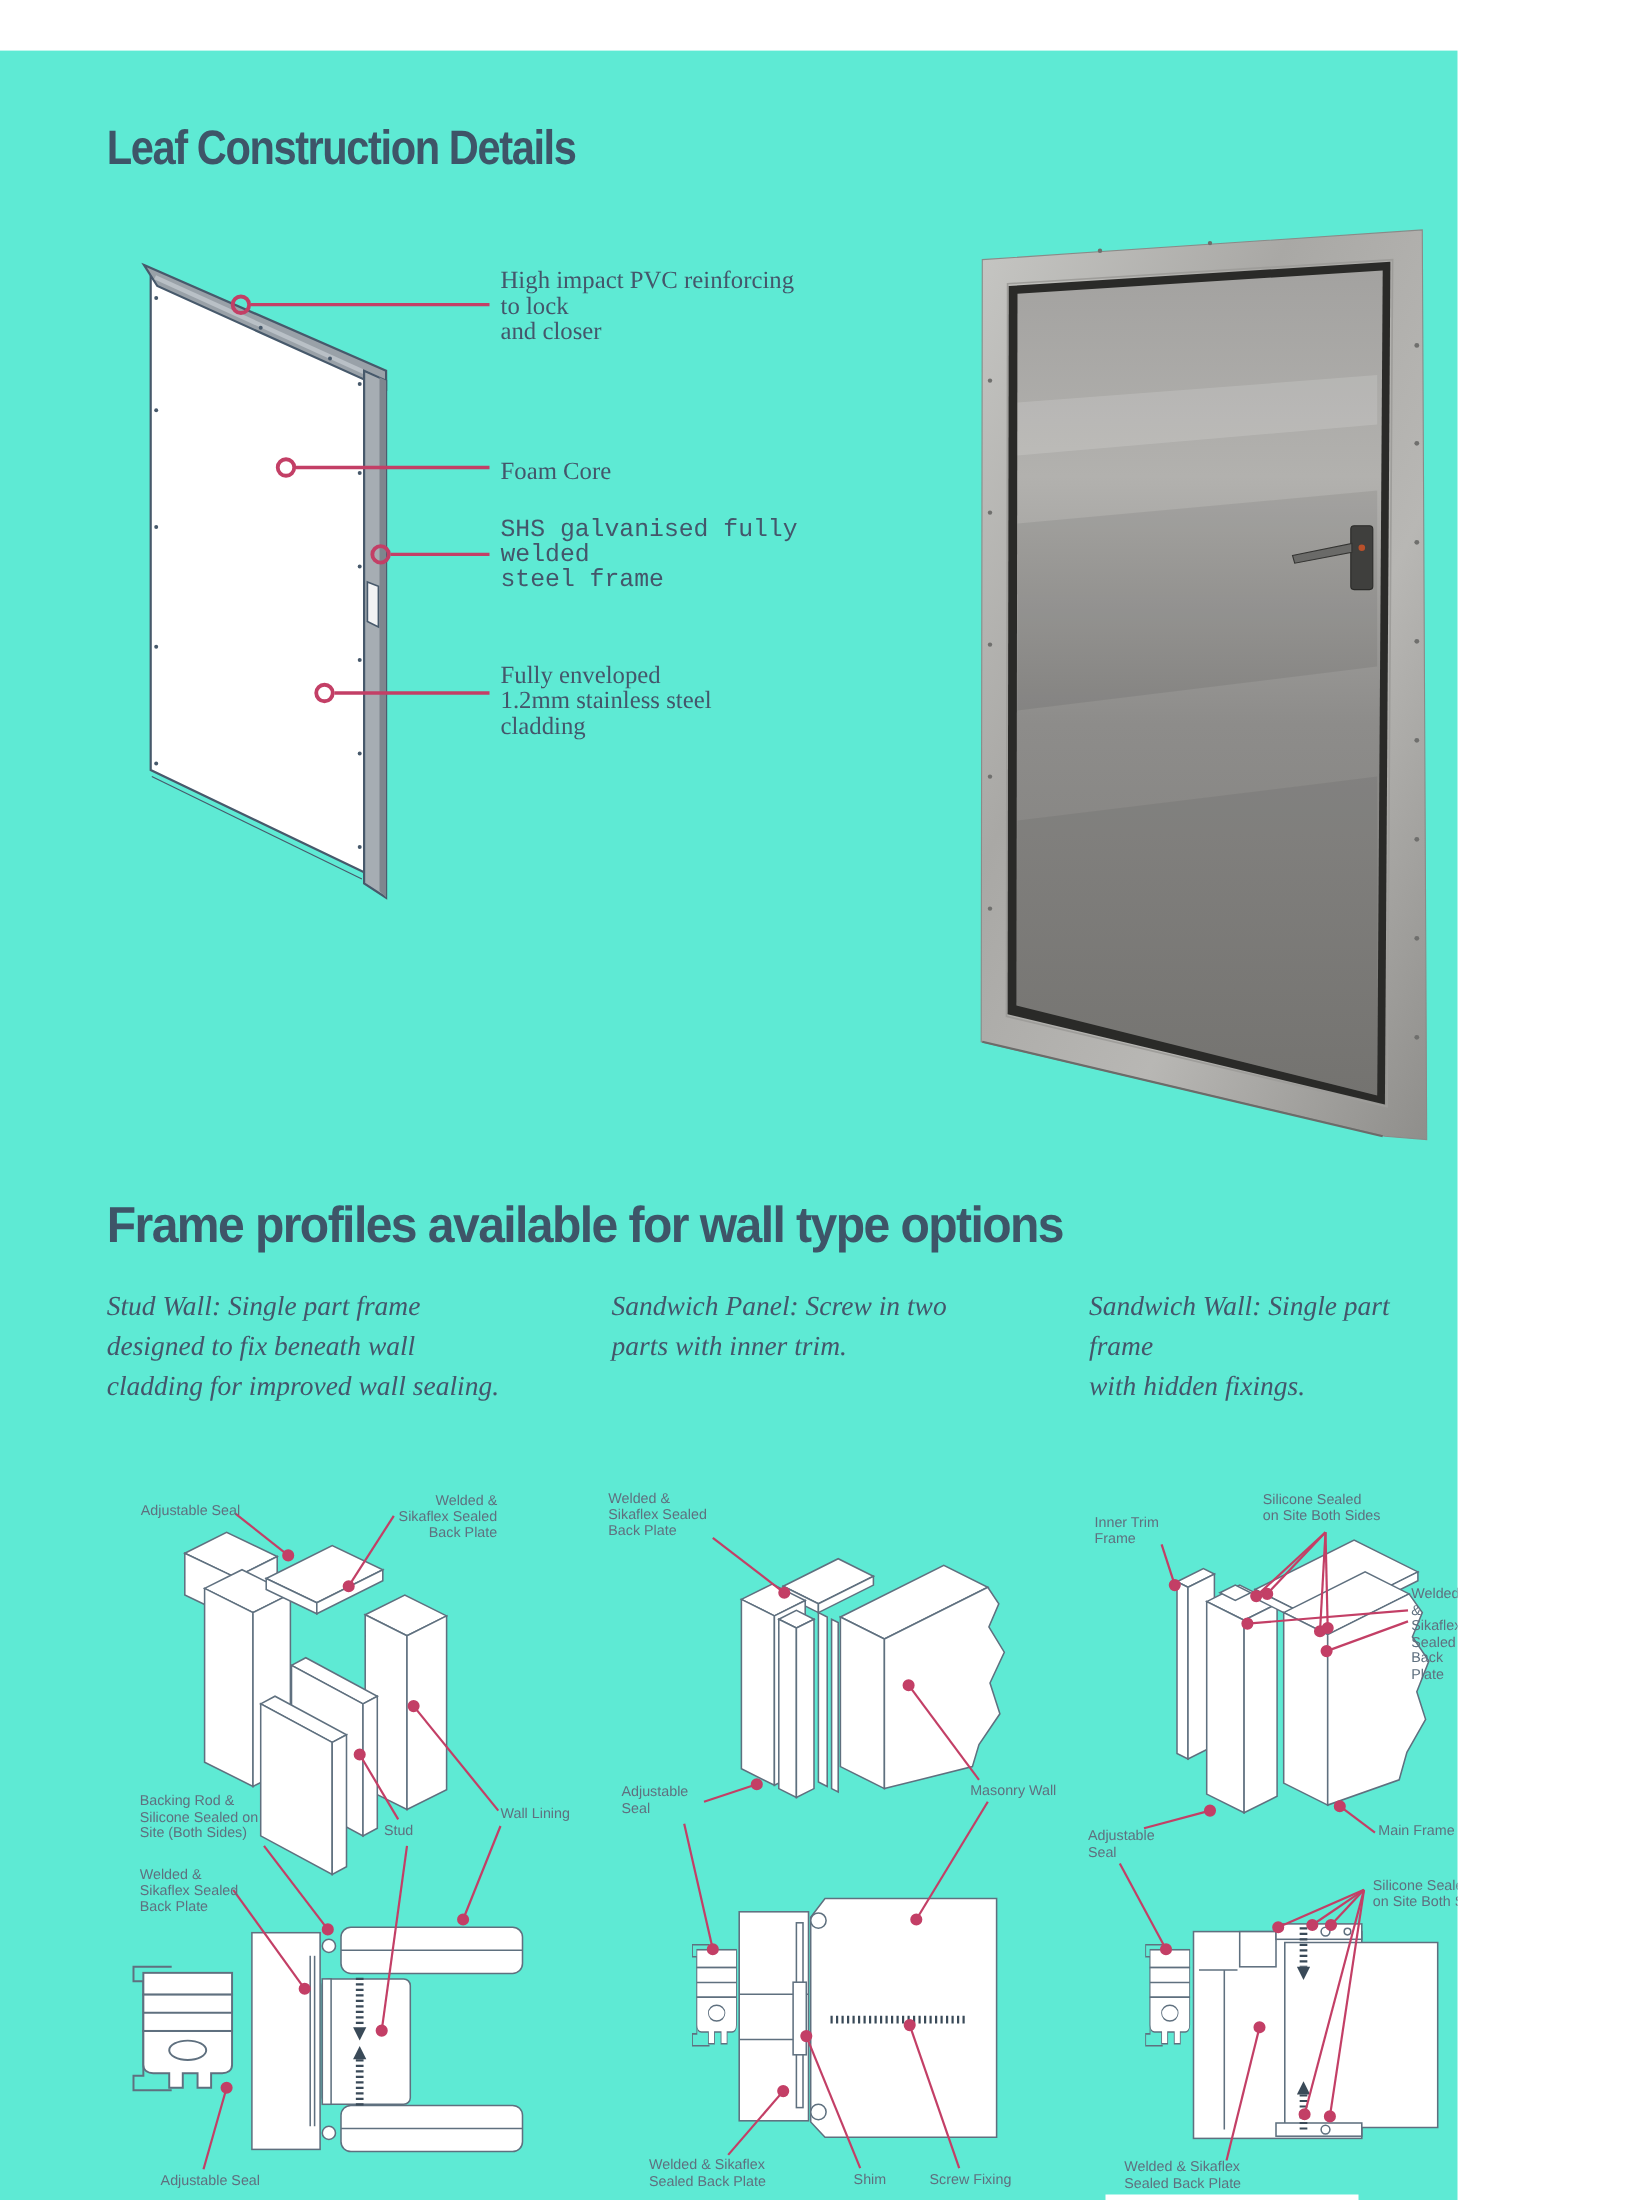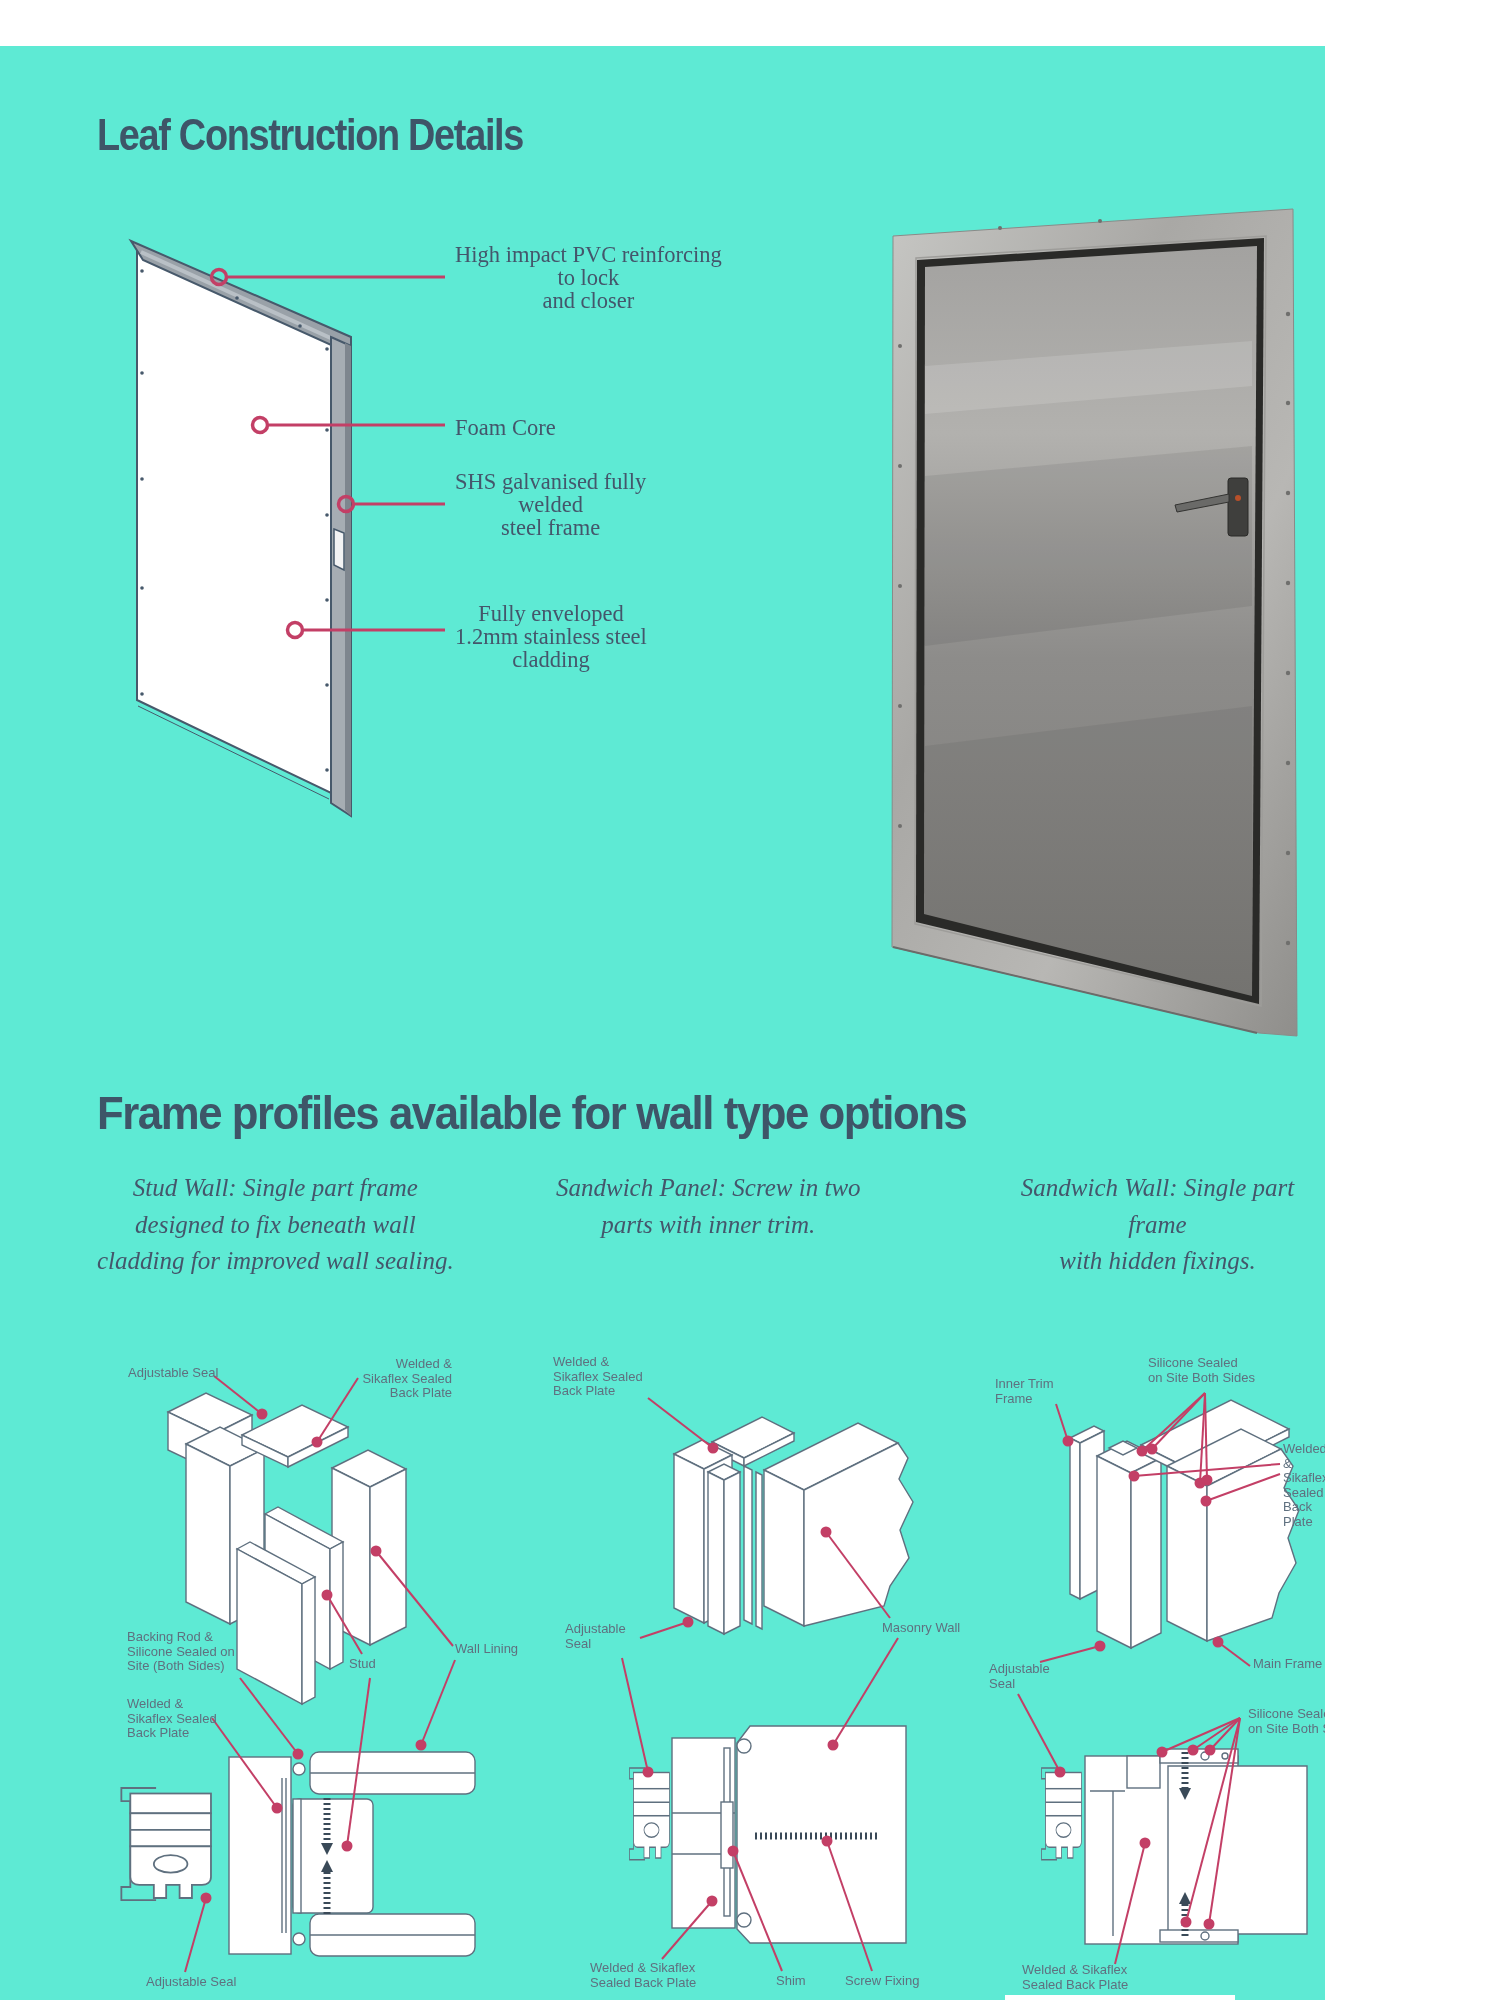--- a/index.html
+++ b/index.html
@@ -2,21 +2,21 @@
 <html><head>
 <meta charset="utf-8">
 <style>
   html,body { margin:0; padding:0; background:#ffffff; }
   .page { position:relative; width:1325px; height:2000px; background:#5eead4; overflow:hidden;
           font-family:"Liberation Sans", sans-serif;margin-top:46px; }
   svg.art { position:absolute; left:0; top:0; z-index:0; }
   .h1 { position:absolute; z-index:2; font-weight:700; color:#3E5568; letter-spacing:-1.5px;
         transform:scaleX(.86); transform-origin:left top; white-space:nowrap;
         font-family:"Liberation Sans", sans-serif; }
-  .serif { font-family:"Liberation Serif", serif; color:#44566B; white-space:pre-line;text-align:center; }
+  .serif { font-family:"Liberation Serif", serif; color:#44566B; white-space:pre-line; }
   .ann { position:absolute; z-index:2; font-size:22.5px; line-height:23px; }
   .wt  { position:absolute; z-index:2; font-size:25px; line-height:36.5px;font-style:italic; }
   .lbl { position:absolute; z-index:2; font-size:13px; line-height:14.5px; color:#5F707F;
          white-space:pre-line; font-family:"Liberation Sans", sans-serif; }
   .lbl.r { text-align:right; }
   .lbl.c { }
   .clip-mask { position:absolute; z-index:3; background:#ffffff; }
 </style>
 </head>
 <body>
@@ -302,21 +302,21 @@
         <circle cx="1145" cy="1797" r="4.5"></circle>
     </g>
   </svg>
 
   <div class="h1" style="left:97px; top:64px; font-size:44px;">Leaf Construction Details</div>
 
   <div class="ann serif" style="left:455px; top:197px;">High impact PVC reinforcing
 to lock
 and closer</div>
   <div class="ann serif" style="left:455px; top:370px;">Foam Core</div>
-  <div class="ann serif" style="left:455px; top:424px;">SHS galvanised fully
+  <div class="ann serif" style="left:455px; top:424px;font-family:Liberation Mono, monospace;">SHS galvanised fully
 welded
 steel frame</div>
   <div class="ann serif" style="left:455px; top:556px;">Fully enveloped
 1.2mm stainless steel
 cladding</div>
 
   <div class="h1" style="left:97px; top:1040px; font-size:46px; transform:scaleX(.95);">Frame profiles available for wall type options</div>
 
   <div class="wt serif" style="left:97px; top:1124px;">Stud Wall: Single part frame
 designed to fix beneath wall

